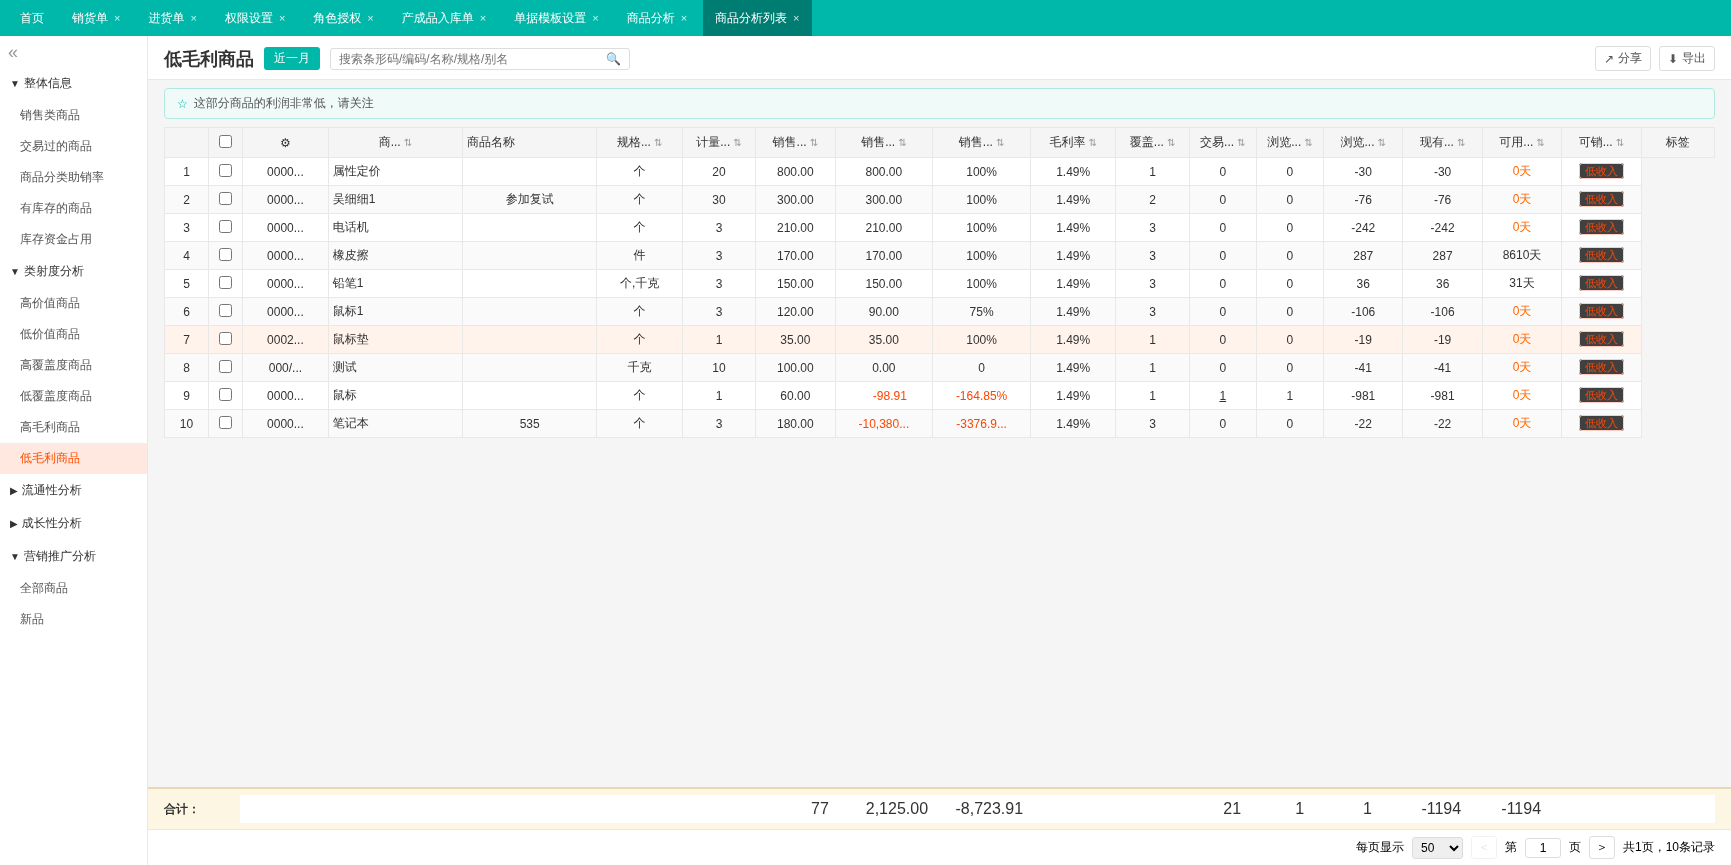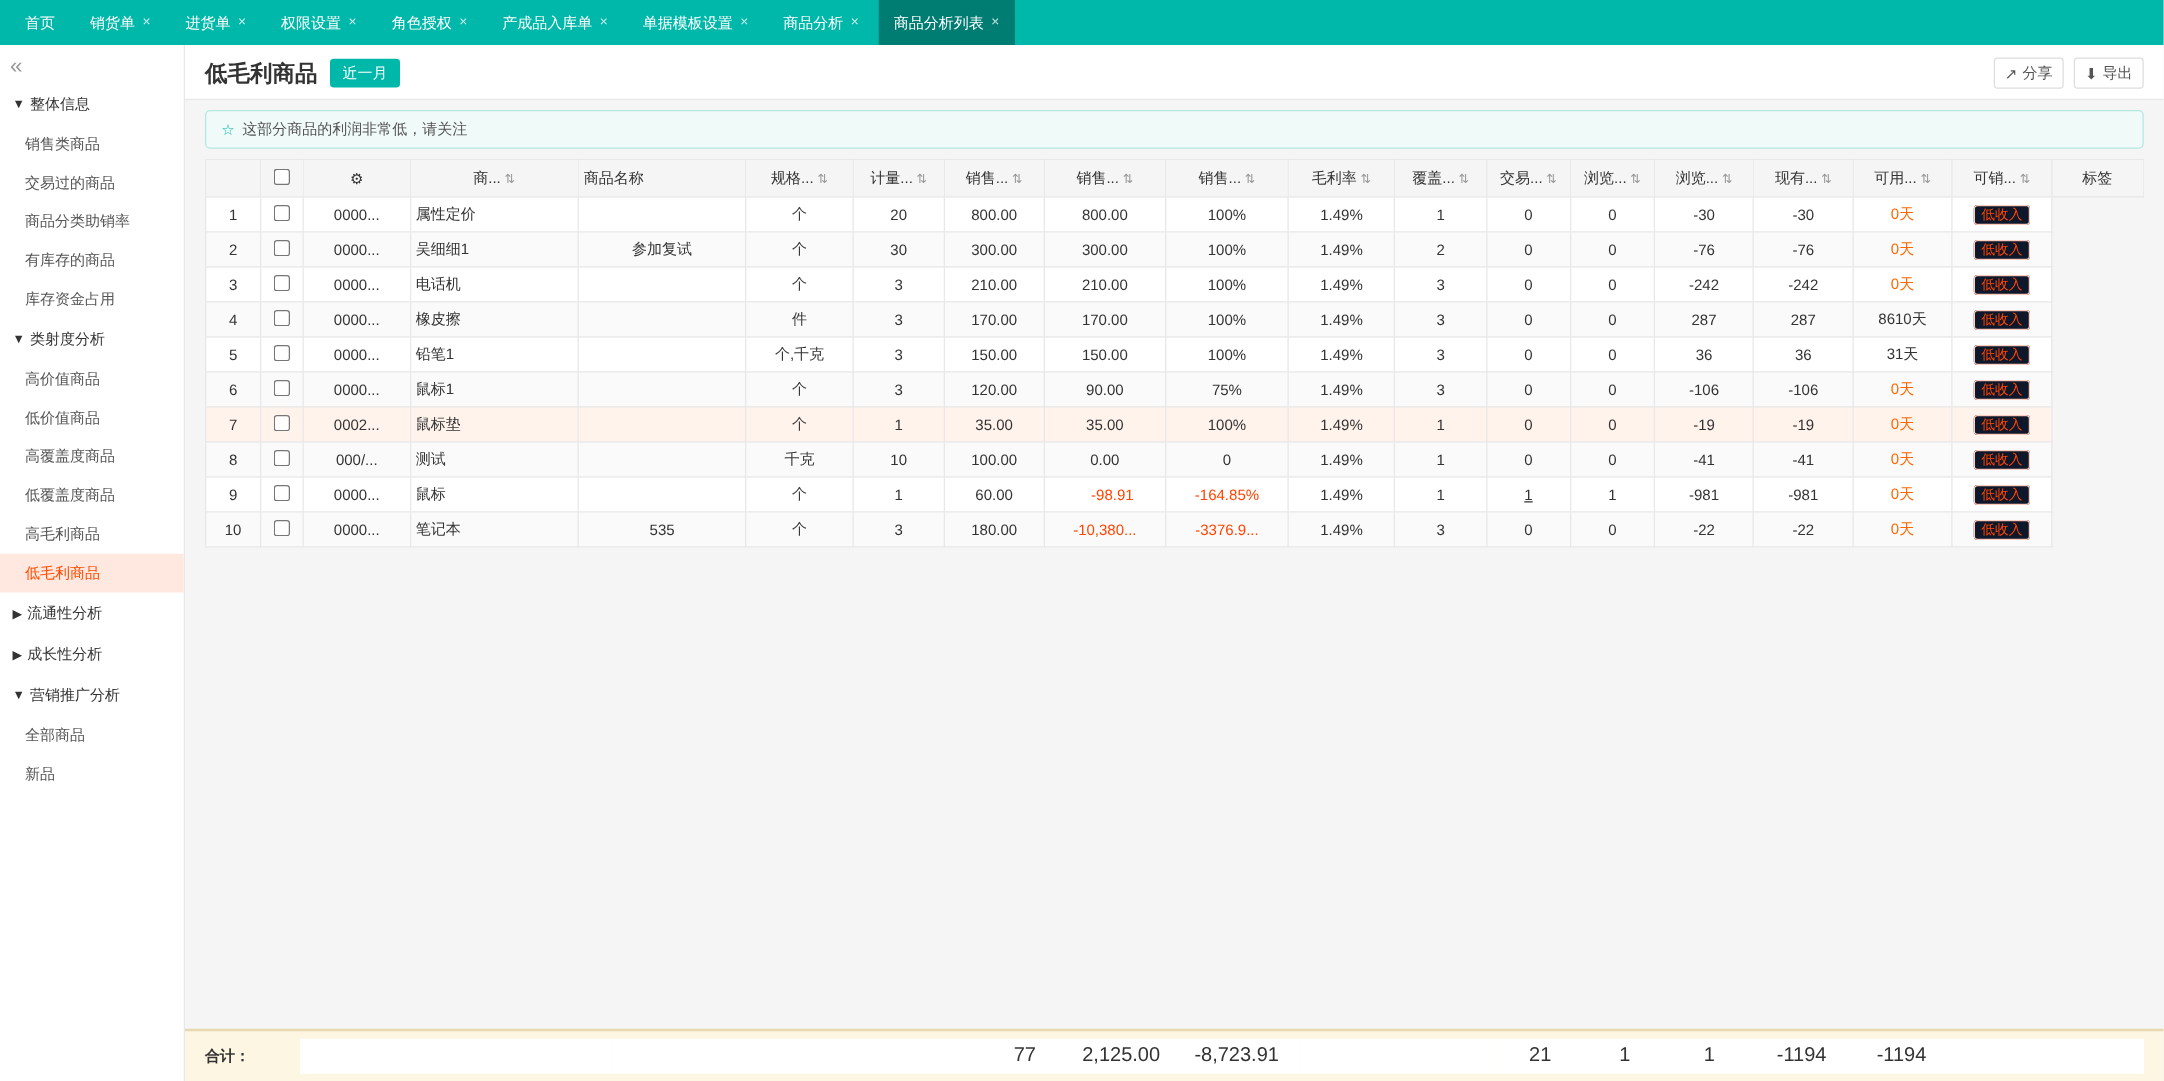--- a/index.html
+++ b/index.html
@@ -183,21 +183,21 @@
     tbody tr.highlighted { background: #fff3ec; }
     tbody td {
       border: 1px solid #e8e8e8;
       padding: 5px 4px;
       text-align: center;
       color: #333;
       white-space: nowrap;
     }
     tbody td.left { text-align: left; }
     .tag-badge {
-      background: #0f172a;
+      background: #404040;
       color: #ff4500;
       border: 1px solid #ffccc0;
       border-radius: 3px;
       padding: 1px 5px;
       font-size: 11px;
     }
 
     
     .totals-row {
       background: #fdf6e3;
@@ -366,20 +366,24 @@
     </div>
     <div class="sidebar-item"><span>全部商品</span></div>
     <div class="sidebar-item"><span>新品</span></div>
   </div>
 
   <div class="content-area">
 
     <div class="page-header">
       <span class="page-title">低毛利商品</span>
       <button class="date-filter-btn">近一月</button>
+      <div class="search-box">
+        <input type="text" placeholder="搜索条形码/编码/名称/规格/别名" style="">
+        <span class="search-icon">🔍</span>
+      </div>
       <div class="header-actions">
         <button class="action-btn">
           <span>↗</span>
           <span>分享</span>
         </button>
         <button class="action-btn">
           <span>⬇</span>
           <span>导出</span>
         </button>
       </div>
@@ -642,15 +646,29 @@
           <td style="width:55px;">1</td>
           <td style="width:65px;">-1194</td>
           <td style="width:65px;">-1194</td>
           <td style="width:65px;"></td>
           <td style="width:60px;"></td>
         </tr>
       </tbody>
         </table>
     </div>
 
+    <div class="pagination-bar">
+      <span>每页显示</span>
+      <select>
+        <option>50</option>
+        <option>100</option>
+        <option>200</option>
+      </select>
+      <button class="page-nav-btn" disabled="">＜</button>
+      <span>第</span>
+      <input class="page-input" type="text" value="1" style="">
+      <span>页</span>
+      <button class="page-nav-btn">＞</button>
+      <span>共1页，10条记录</span>
+    </div>
 
   </div>
 </div>
 
 </body></html>

